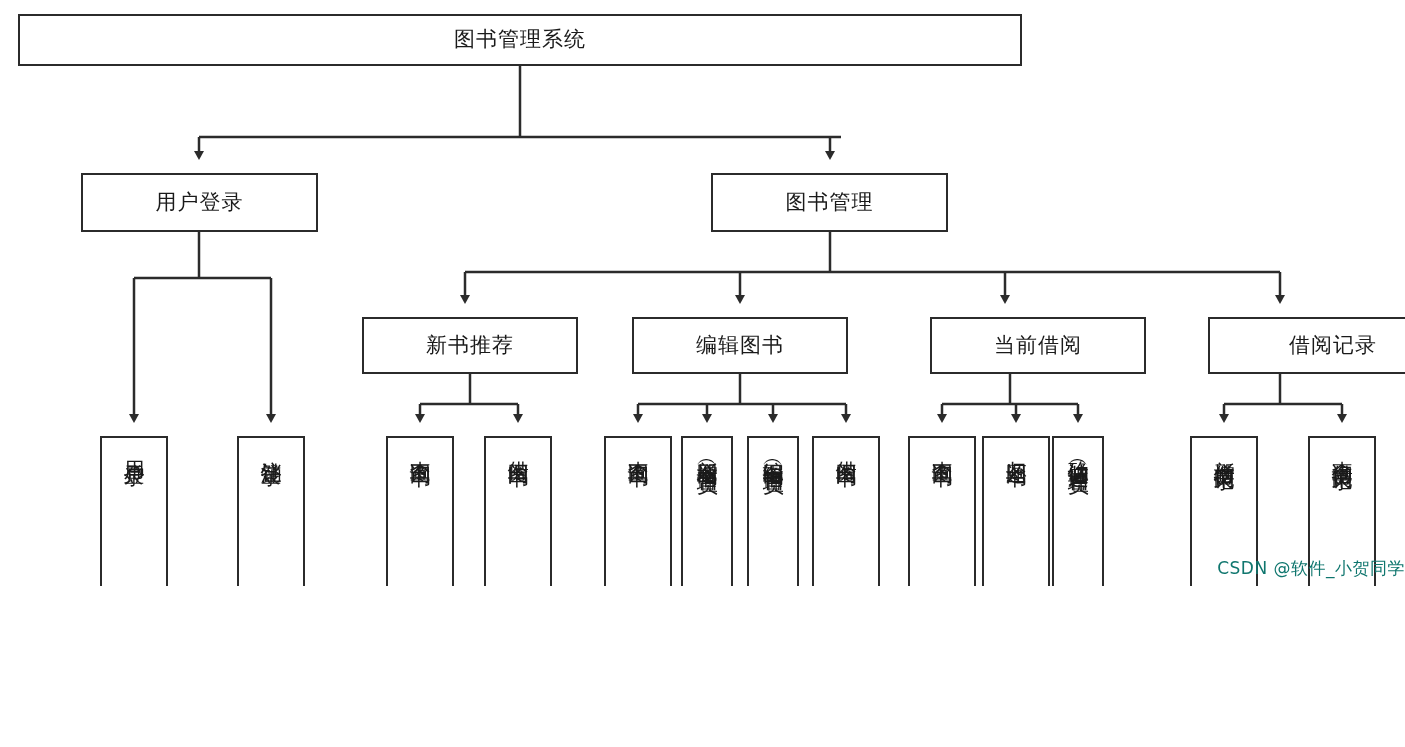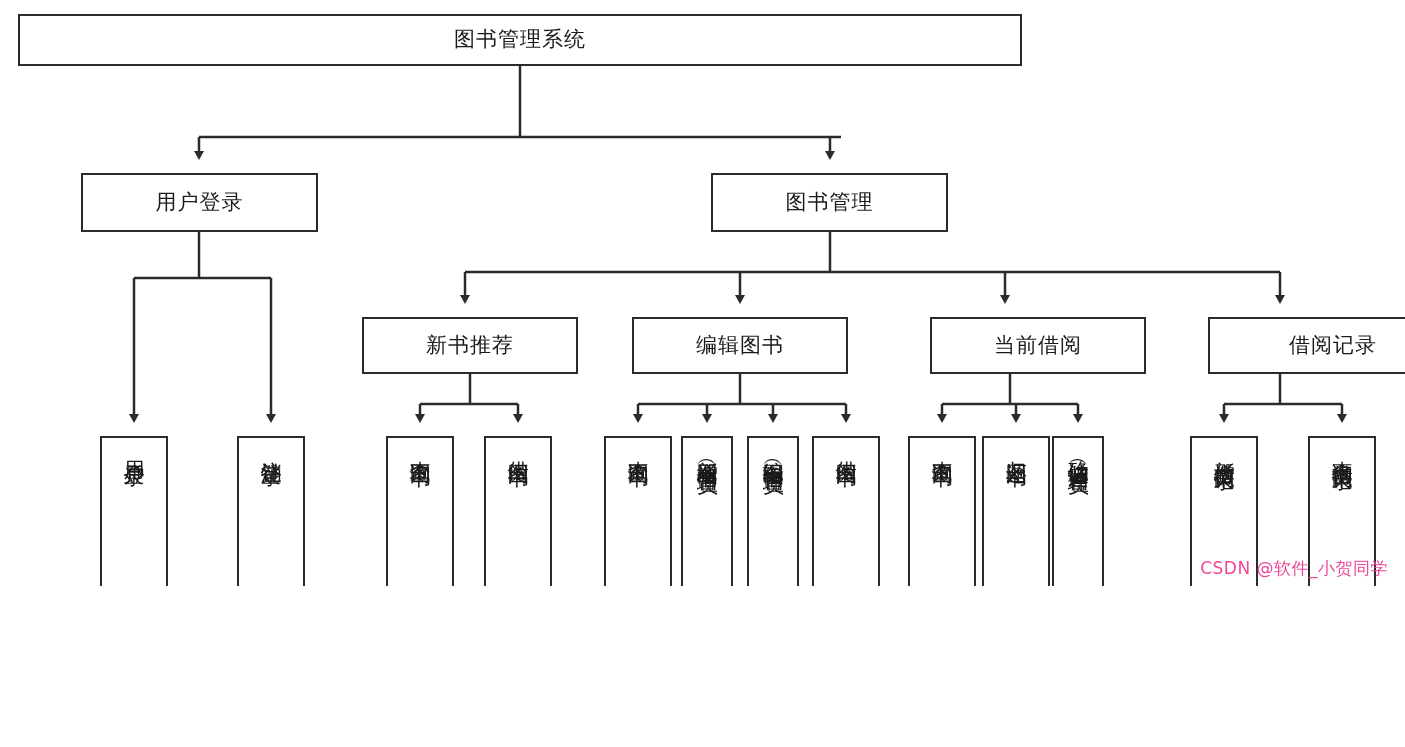--- a/index.html
+++ b/index.html
@@ -47,24 +47,24 @@
     writing-mode: vertical-rl;
     text-orientation: upright;
     font-size: 21px;
     line-height: 1.45;
     letter-spacing: 2px;
     white-space: nowrap;
     max-height: 100%;
   }
   .watermark {
     position: absolute;
-    right: 17px;
+    right: 0;
     bottom: 6px;
     font-size: 17px;
-    color: #ec4899;
+    color: #0f766e;
     white-space: nowrap;
     letter-spacing: 0.5px;
   }
 </style>
 </head>
 <body>
 
 <div id="canvas">
 
   <svg id="edges" viewBox="0 0 1405 747" width="1405" height="747">

